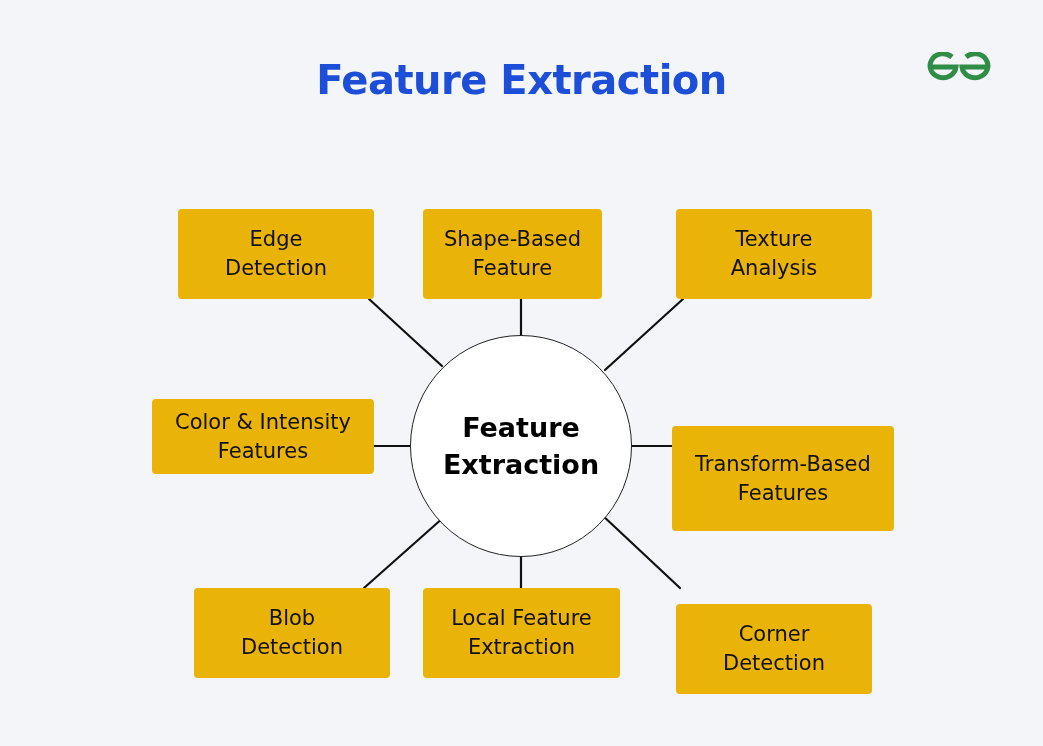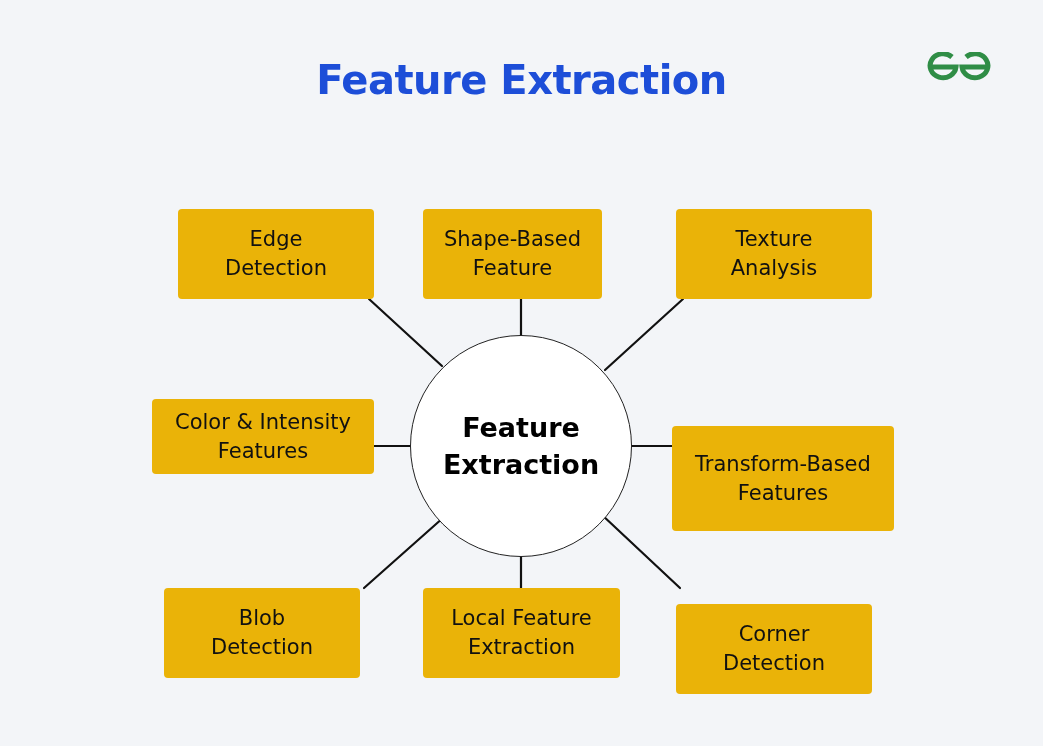--- a/index.html
+++ b/index.html
@@ -134,21 +134,21 @@
   </div>
 </div>
 
 <div class="node" style="left:672px; top:399px; width:222px; height:105px;margin-top:27px;">
   <div>
     <span class="lbl">Transform-Based</span>
     <span class="lbl">Features</span>
   </div>
 </div>
 
-<div class="node" style="left:164px; top:588px; width:196px; height:90px;">
+<div class="node" style="left:194px; top:588px; width:196px; height:90px;">
   <div>
     <span class="lbl">Blob</span>
     <span class="lbl">Detection</span>
   </div>
 </div>
 
 <div class="node" style="left:423px; top:588px; width:197px; height:90px;">
   <div>
     <span class="lbl">Local Feature</span>
     <span class="lbl">Extraction</span>

